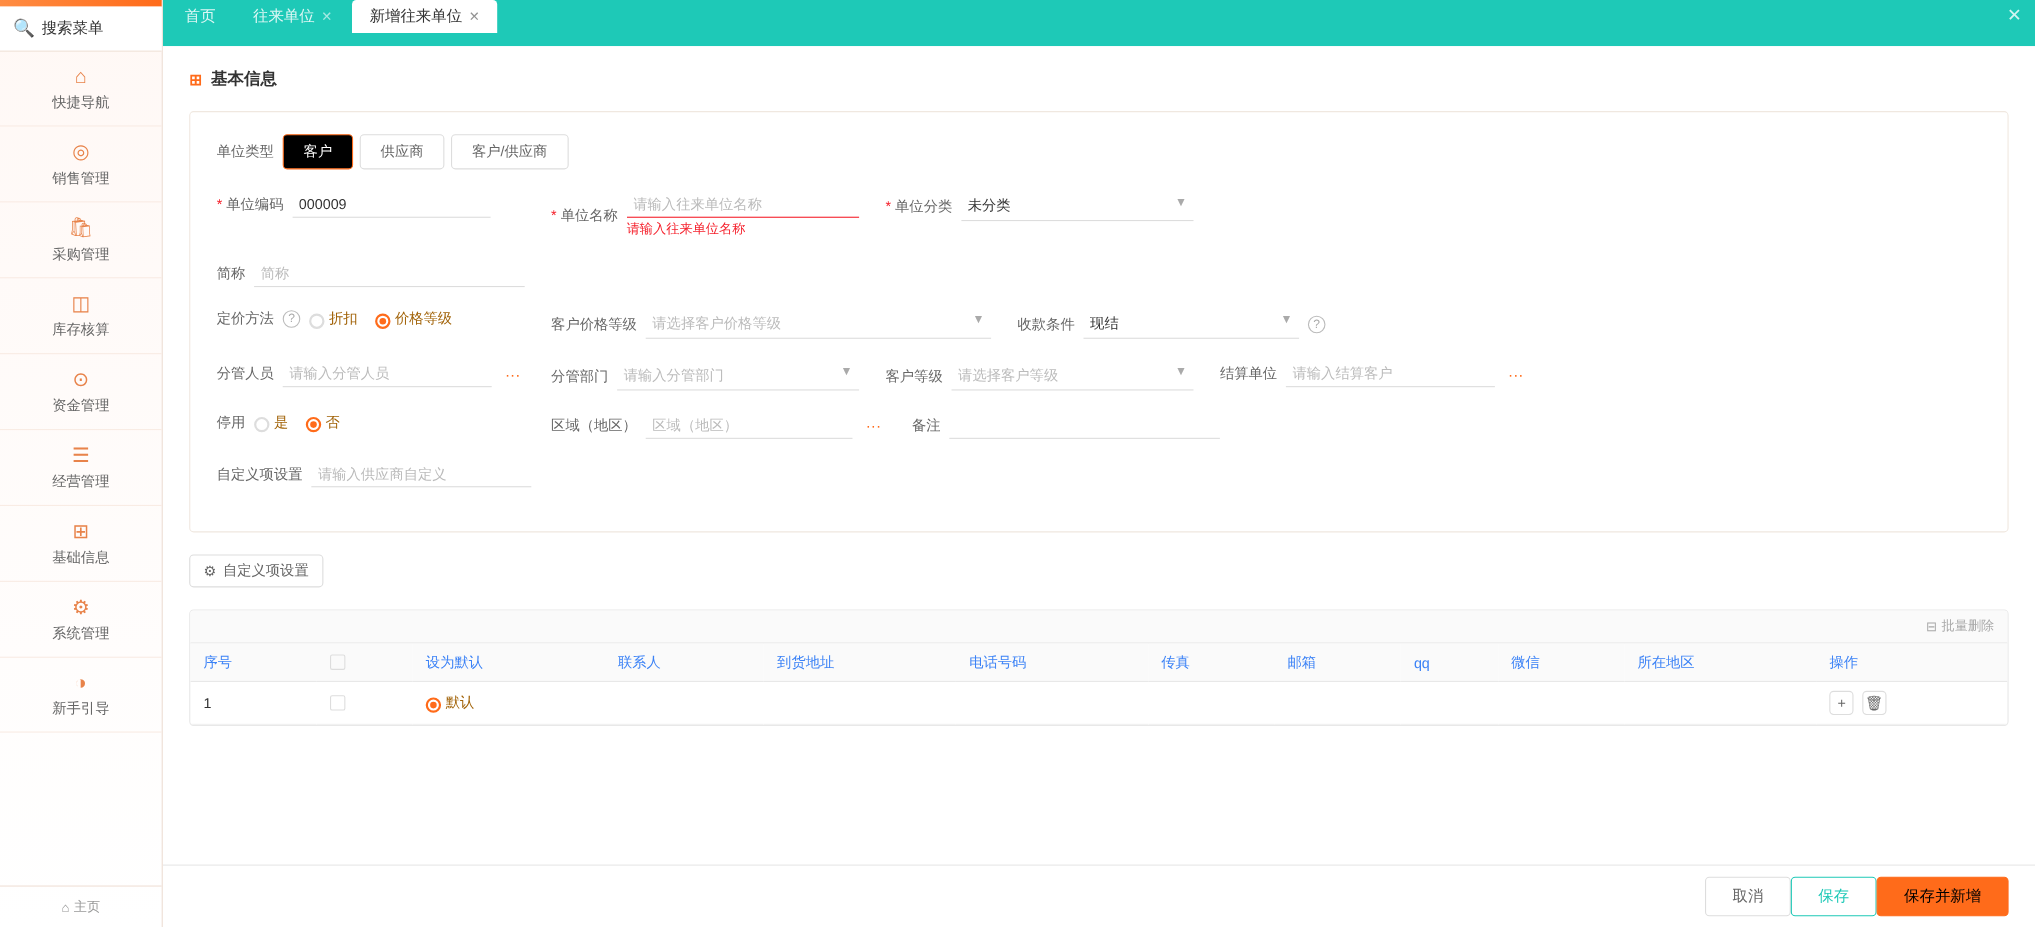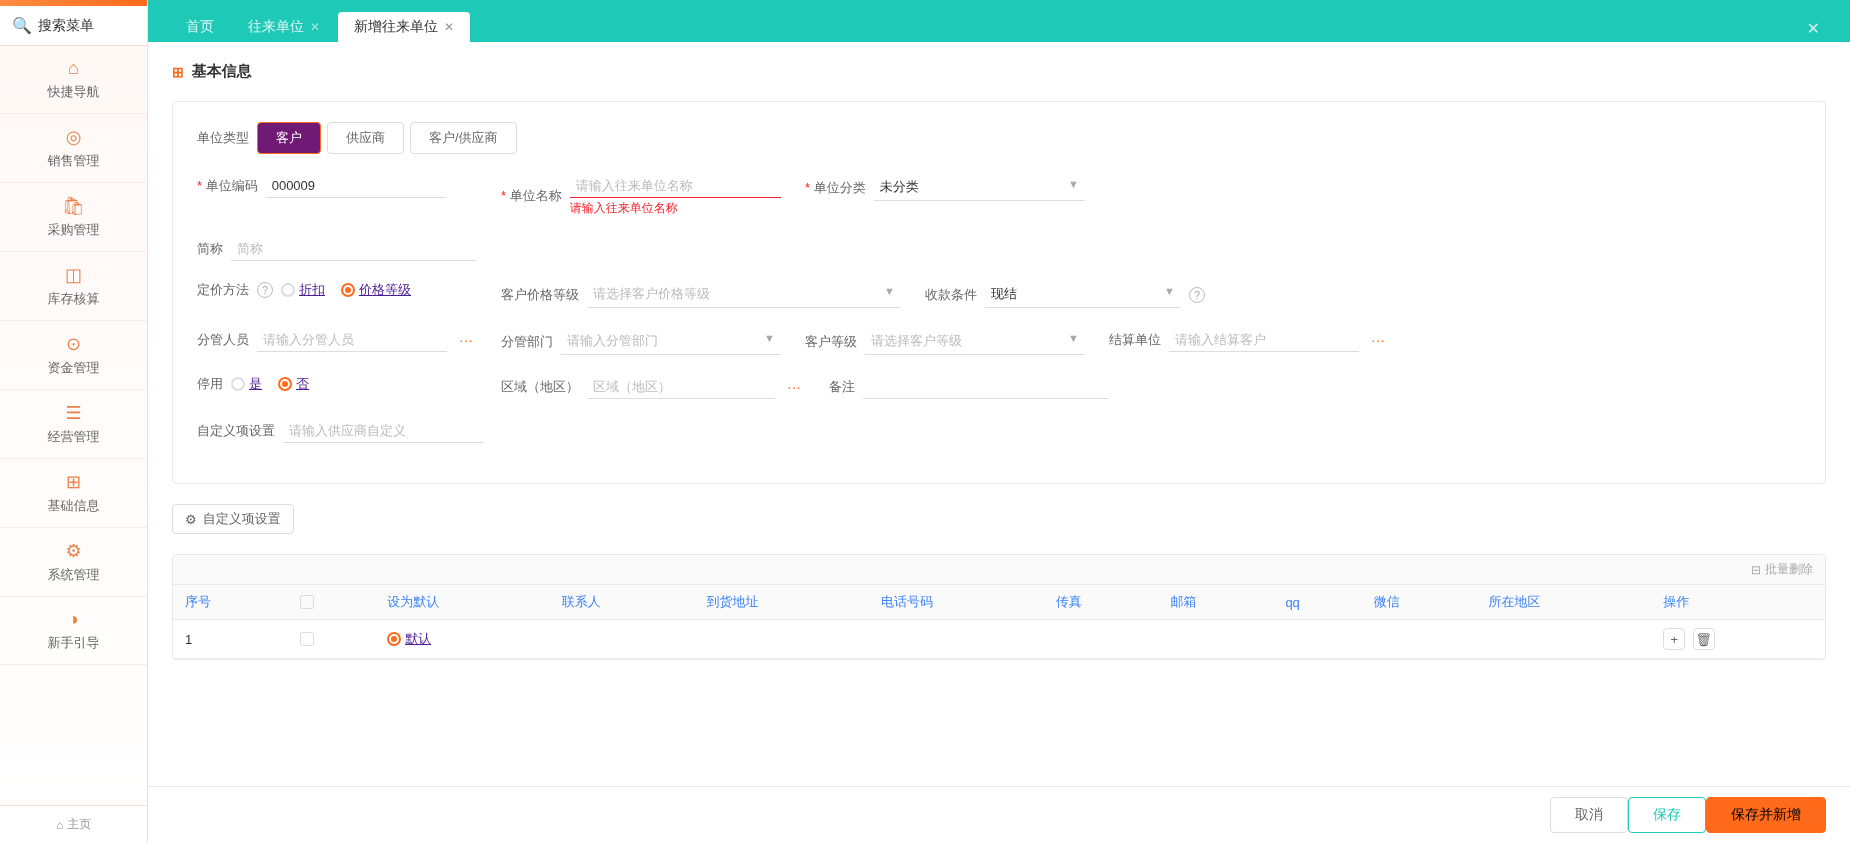--- a/index.html
+++ b/index.html
@@ -63,24 +63,24 @@
     .main {
       flex: 1;
       display: flex;
       flex-direction: column;
       overflow: hidden;
     }
 
     
     .tab-bar {
       display: flex;
-      align-items: flex-end;
+      align-items: flex-start;
       background: #1ec9b7;
       height: 42px;
-      padding: 0 22px;
+      padding: 0 4px;
       gap: 2px;
     }
     .tab {
       display: flex;
       align-items: center;
       gap: 6px;
       padding: 6px 16px;
       font-size: 14px;
       cursor: pointer;
       color: rgba(255,255,255,0.85);
@@ -193,21 +193,21 @@
     .type-btn {
       padding: 6px 18px;
       border-radius: 4px;
       border: 1px solid #ddd;
       font-size: 13px;
       cursor: pointer;
       background: #fff;
       color: #666;
     }
     .type-btn.active {
-      background: #701a75;
+      background: #000000;
       border-color: #ff6b1a;
       color: #fff;
     }
 
     
     .form-select {
       display: flex;
       align-items: flex-start;
       border: none;
       border-bottom: 1px solid #ddd;
@@ -224,26 +224,25 @@
     .form-select .arrow { color: #aaa; font-size: 11px; flex-shrink: 0; }
 
     
     .radio-group {
       display: flex;
       align-items: center;
       gap: 16px;
     }
     .radio-item {
       display: flex;
-      align-items: center;
+      align-items: flex-end;
       gap: 4px;
       cursor: pointer;
       font-size: 13px;
-      color: #4c1d95;
-      text-decoration: underline;
+      color: #a16207;
     }
     .radio-dot {
       width: 14px;
       height: 14px;
       border-radius: 50%;
       border: 2px solid #ddd;
       display: flex;
       align-items: center;
       justify-content: center;
       flex-shrink: 0;

